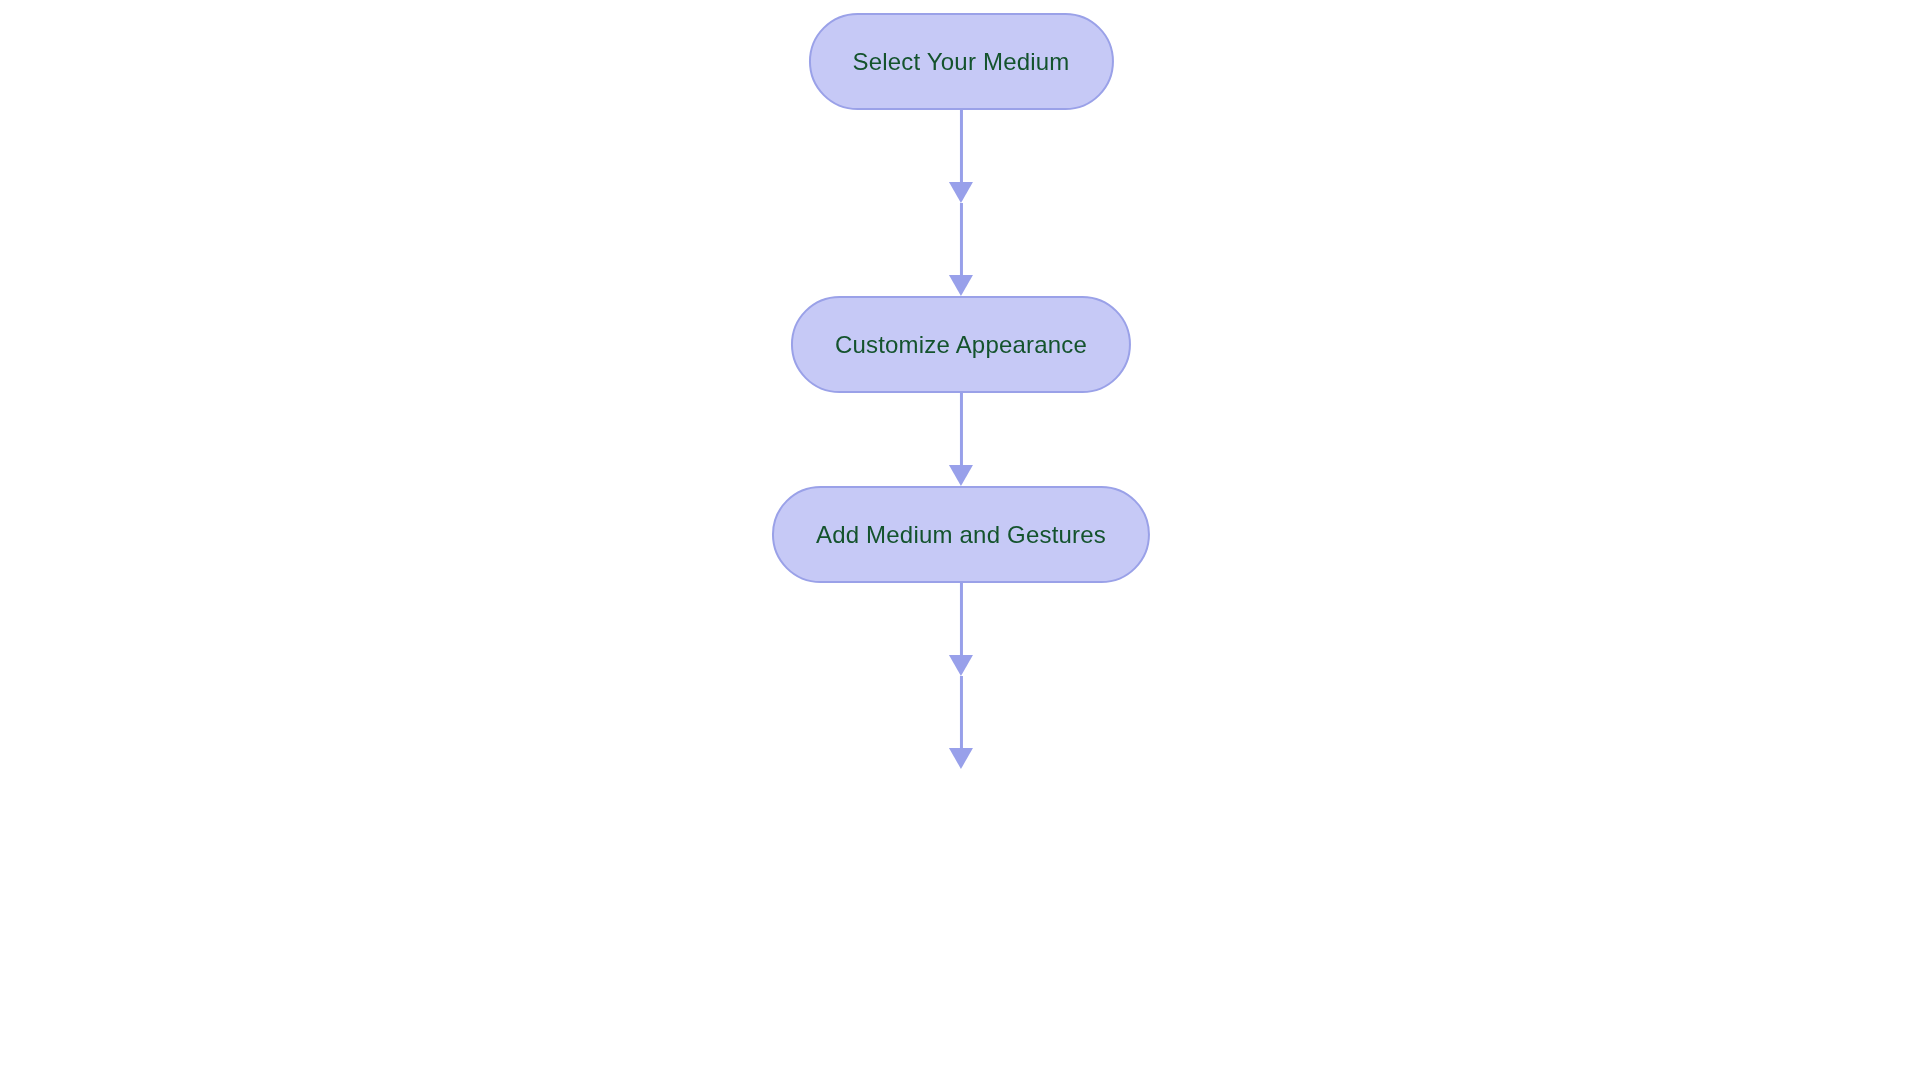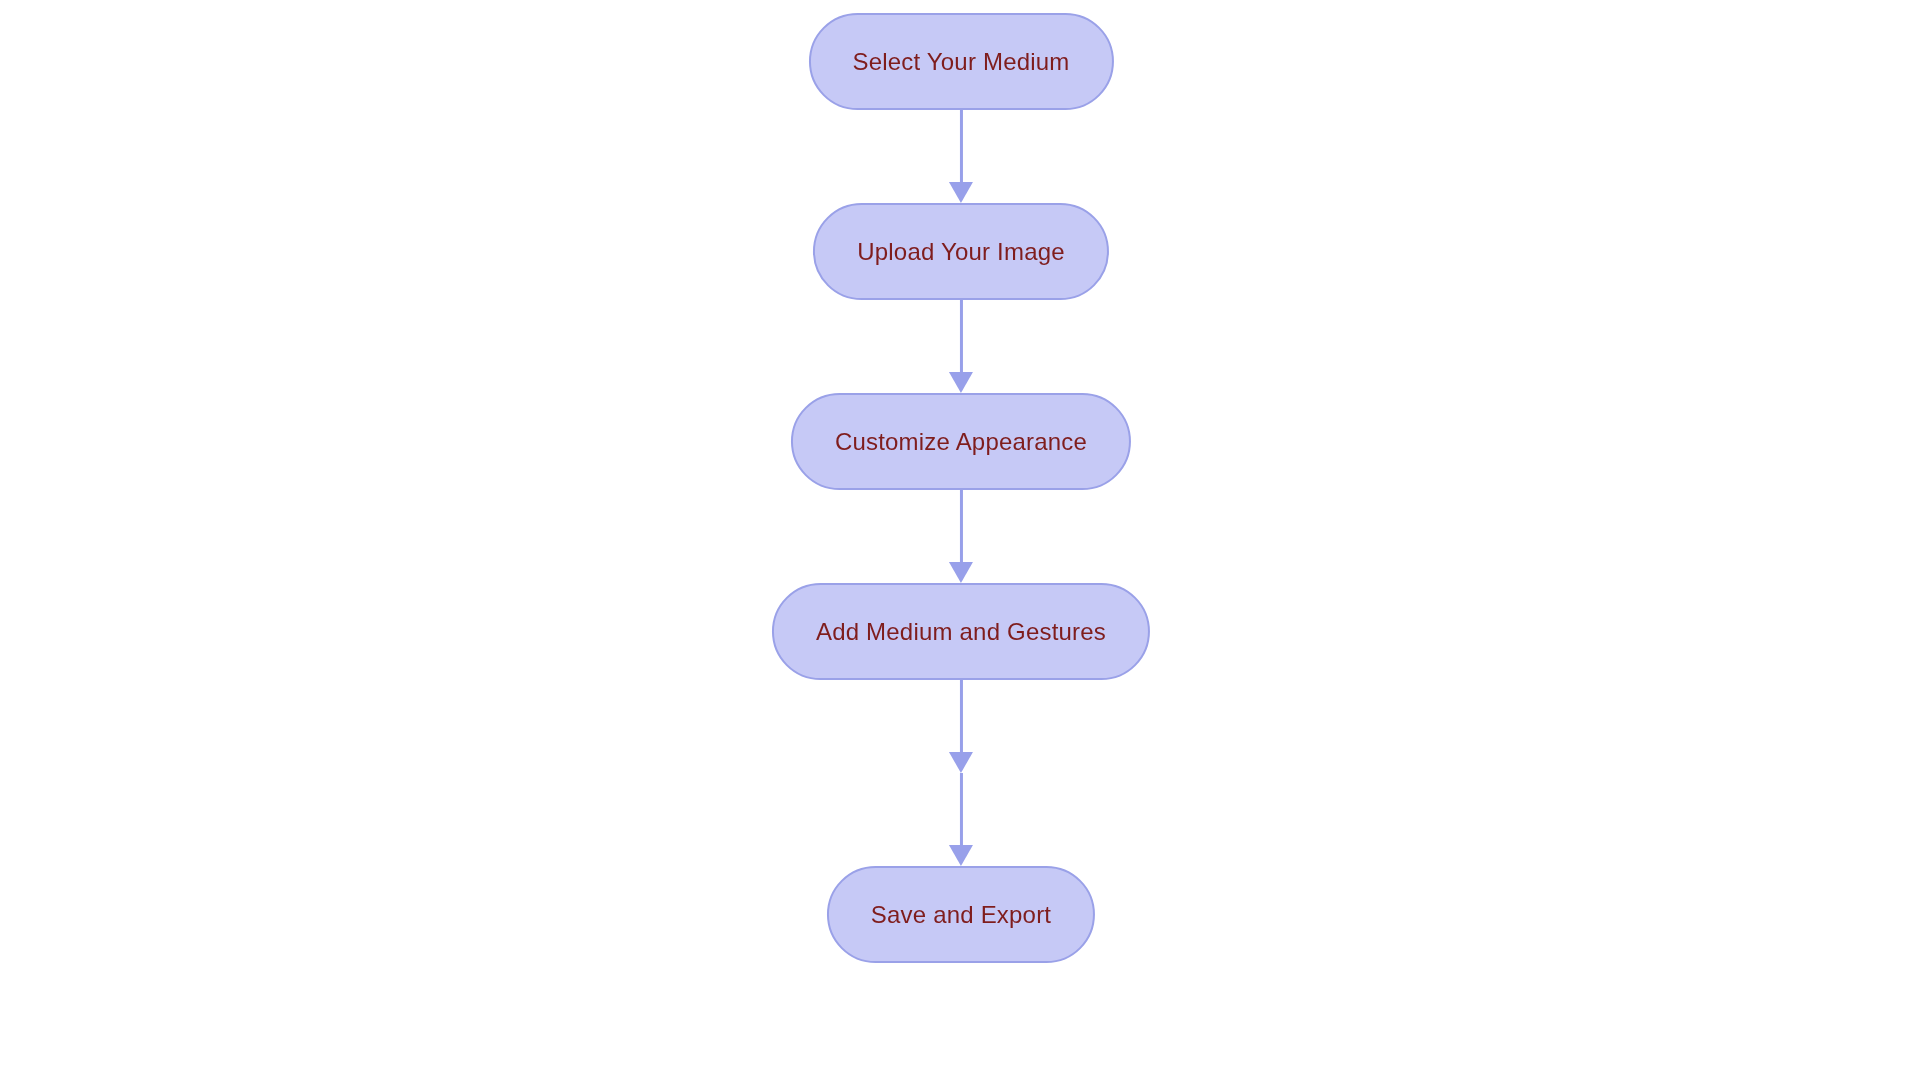--- a/index.html
+++ b/index.html
@@ -33,21 +33,21 @@
     padding: 0 42px;
     background: #c6c9f6;
     border: 2px solid #9aa1e8;
     border-radius: 48.5px;
     white-space: nowrap;
   }
   .node-label {
     font-size: 24px;
     font-weight: 500;
     letter-spacing: 0.2px;
-    color: #7f1d1d;
+    color: #14532d;
   }
   .arrow {
     height: 93px;
     display: flex;
     flex-direction: column;
     align-items: center;
   }
   .arrow-line {
     width: 3px;
     flex: 1 1 auto;
@@ -69,23 +69,20 @@
 
     <div class="node">
       <span class="node-label">Select Your Medium</span>
     </div>
 
     <div class="arrow">
       <div class="arrow-line"></div>
       <div class="arrow-head"></div>
     </div>
 
-    <div class="node">
-      <span class="node-label">Upload Your Image</span>
-    </div>
 
     <div class="arrow">
       <div class="arrow-line"></div>
       <div class="arrow-head"></div>
     </div>
 
     <div class="node">
       <span class="node-label">Customize Appearance</span>
     </div>
 
@@ -102,18 +99,15 @@
       <div class="arrow-line"></div>
       <div class="arrow-head"></div>
     </div>
 
 
     <div class="arrow">
       <div class="arrow-line"></div>
       <div class="arrow-head"></div>
     </div>
 
-    <div class="node">
-      <span class="node-label">Save and Export</span>
-    </div>
 
   </div>
 </div>
 
 </body></html>

